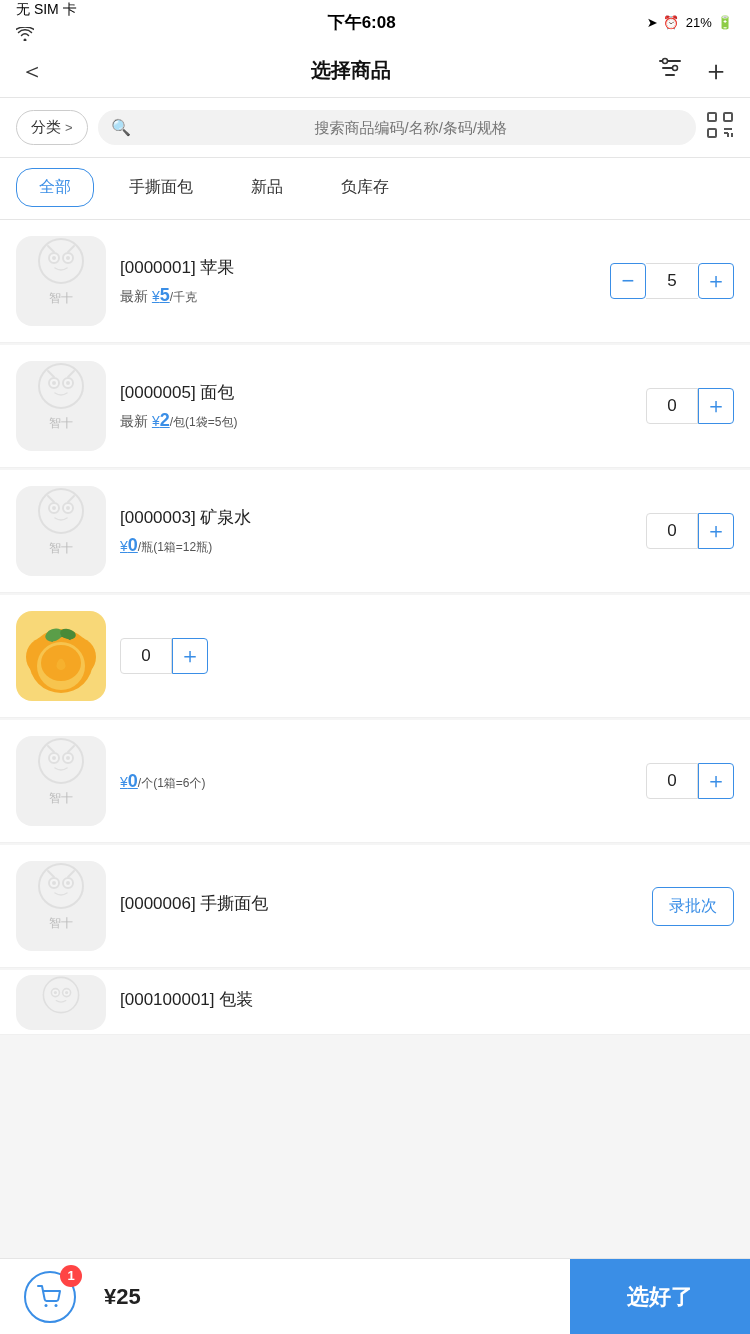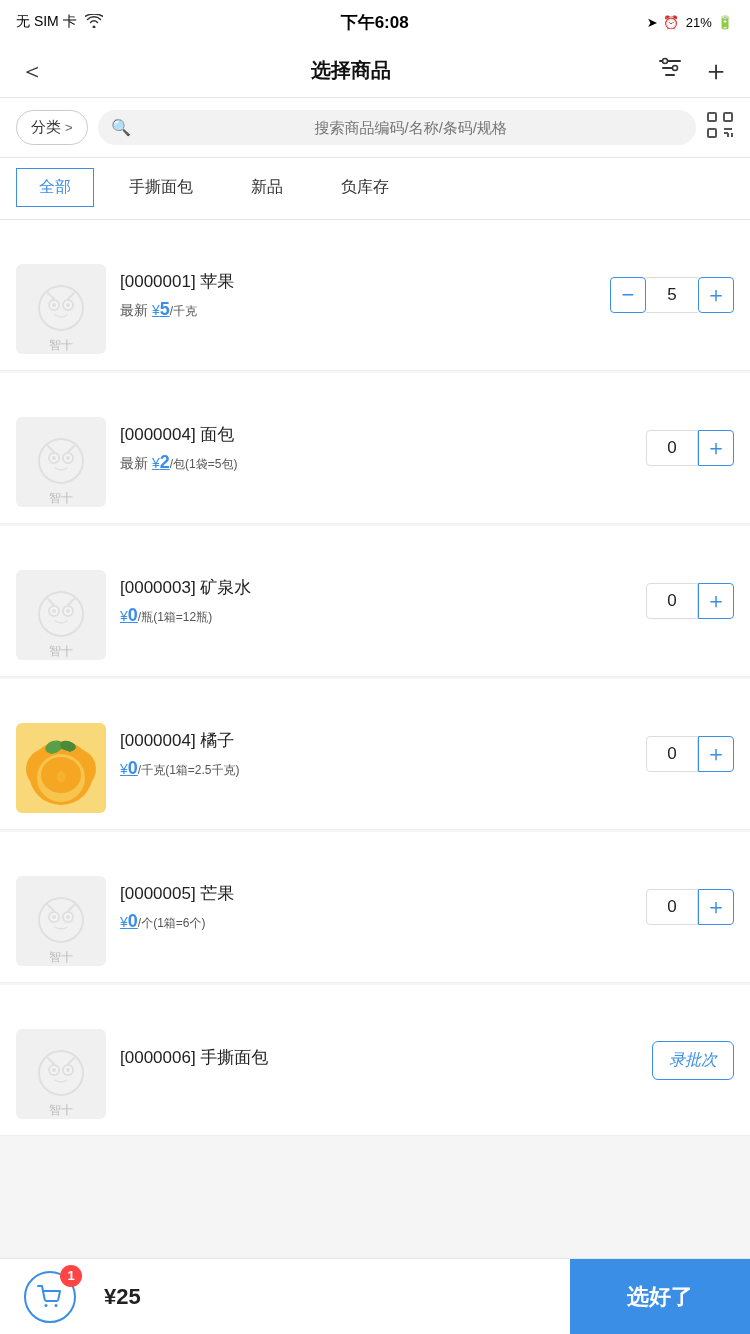--- a/index.html
+++ b/index.html
@@ -16,21 +16,21 @@
     .status-bar {
       background: #fff;
       height: 44px;
       display: flex;
       align-items: center;
       justify-content: space-between;
       padding: 0 16px;
       font-size: 15px;
       font-weight: 500;
     }
-    .status-left { display: flex; align-items: flex-end; gap: 8px; font-size: 14px; }
+    .status-left { display: flex; align-items: flex-start; gap: 8px; font-size: 14px; flex-direction: column; }
     .status-center { font-size: 17px; font-weight: 600; }
     .status-right { display: flex; align-items: center; gap: 6px; font-size: 13px; }
 
     
     .nav-bar {
       background: #fff;
       height: 54px;
       display: flex;
       align-items: center;
       justify-content: space-between;
@@ -92,21 +92,21 @@
     
     .tab-bar {
       background: #fff;
       display: flex;
       padding: 10px 16px 12px;
       gap: 12px;
       border-bottom: 1px solid #e5e5e5;
     }
     .tab-item {
       padding: 8px 22px;
-      border-radius: 0;
+      border-radius: 16px;
       font-size: 16px;
       cursor: pointer;
       border: 1px solid transparent;
       color: #333;
       background: #fff;
     }
     .tab-item.active {
       border: 1.5px solid #3a8ee6;
       color: #3a8ee6;
       background: #fff;
@@ -121,28 +121,27 @@
       margin-bottom: 2px;
       display: flex;
       align-items: center;
       padding: 16px 16px;
       gap: 14px;
       border-bottom: 1px solid #f0f0f0;
     }
     .product-image {
       width: 90px;
       height: 90px;
-      border-radius: 6px;
+      border-radius: 16px;
       background: #f0f0f0;
       display: flex;
-      align-items: flex-end;
+      align-items: flex-start;
       justify-content: center;
       flex-shrink: 0;
       overflow: hidden;
-      margin-top: 28px;
     }
     .owl-placeholder {
       display: flex;
       flex-direction: column;
       align-items: center;
       justify-content: center;
       gap: 4px;
     }
     .owl-icon {
       width: 50px;
@@ -245,21 +244,20 @@
     
     .batch-btn {
       border: 1.5px solid #3a8ee6;
       color: #3a8ee6;
       background: #fff;
       border-radius: 6px;
       padding: 8px 16px;
       font-size: 16px;
       cursor: pointer;
       white-space: nowrap;
-      font-style: italic;
     }
 
     
     .bottom-bar {
       position: fixed;
       bottom: 0;
       left: 0;
       width: 750px;
       height: 76px;
       background: #fff;
@@ -434,21 +432,21 @@
           <circle cx="32" cy="22" r="5" stroke="#bbb" stroke-width="2" fill="#fff"></circle>
           <circle cx="18" cy="22" r="2" fill="#bbb"></circle>
           <circle cx="32" cy="22" r="2" fill="#bbb"></circle>
           <path d="M19 32 Q25 36 31 32" stroke="#bbb" stroke-width="1.5" fill="none" stroke-linecap="round"></path>
           <path d="M12 10 L18 16 M38 10 L32 16" stroke="#bbb" stroke-width="2" stroke-linecap="round"></path>
         </svg>
         <span class="owl-text">智十</span>
       </div>
     </div>
     <div class="product-info">
-      <div class="product-name">[0000004] 面包</div>
+      <div class="product-name">[0000005] 面包</div>
       <div class="product-price">
         <span>最新</span>
         <span class="yuan-symbol">¥</span><span class="price-highlight">2</span><span class="price-unit">/包(1袋=5包)</span>
       </div>
     </div>
     <div class="qty-only-plus">
       <input class="qty-box" type="text" value="0" style="">
       <button class="qty-btn plus">＋</button>
     </div>
   </div>
@@ -488,26 +486,20 @@
         <circle cx="30" cy="46" r="20" fill="#f5a623"></circle>
         <circle cx="60" cy="46" r="20" fill="#f5a623"></circle>
         <circle cx="45" cy="55" r="24" fill="#f7c44e"></circle>
         <ellipse cx="45" cy="52" rx="20" ry="18" fill="#f5a623"></ellipse>
         <path d="M35 30 Q45 20 55 28" stroke="#4a7c3f" stroke-width="3" fill="none"></path>
         <ellipse cx="38" cy="24" rx="9" ry="6" fill="#5a9e48" transform="rotate(-20 38 24)"></ellipse>
         <ellipse cx="52" cy="23" rx="8" ry="5" fill="#4a8a38" transform="rotate(15 52 23)"></ellipse>
         <path d="M42 50 Q45 45 48 50 Q51 55 48 58 Q45 60 42 58 Q39 55 42 50Z" fill="#f7b733" opacity="0.7"></path>
       </svg>
     </div>
-    <div class="product-info">
-      <div class="product-name">[0000004] 橘子</div>
-      <div class="product-price">
-        <span class="yuan-symbol">¥</span><span class="price-highlight">0</span><span class="price-unit">/千克(1箱=2.5千克)</span>
-      </div>
-    </div>
     <div class="qty-only-plus">
       <input class="qty-box" type="text" value="0" style="">
       <button class="qty-btn plus">＋</button>
     </div>
   </div>
 
   <div class="product-item">
     <div class="product-image">
       <div class="owl-placeholder">
         <svg class="owl-icon" viewBox="0 0 50 50" fill="none">
@@ -516,21 +508,20 @@
           <circle cx="32" cy="22" r="5" stroke="#bbb" stroke-width="2" fill="#fff"></circle>
           <circle cx="18" cy="22" r="2" fill="#bbb"></circle>
           <circle cx="32" cy="22" r="2" fill="#bbb"></circle>
           <path d="M19 32 Q25 36 31 32" stroke="#bbb" stroke-width="1.5" fill="none" stroke-linecap="round"></path>
           <path d="M12 10 L18 16 M38 10 L32 16" stroke="#bbb" stroke-width="2" stroke-linecap="round"></path>
         </svg>
         <span class="owl-text">智十</span>
       </div>
     </div>
     <div class="product-info">
-      <div class="product-name">[0000005] 芒果</div>
       <div class="product-price">
         <span class="yuan-symbol">¥</span><span class="price-highlight">0</span><span class="price-unit">/个(1箱=6个)</span>
       </div>
     </div>
     <div class="qty-only-plus">
       <input class="qty-box" type="text" value="0" style="">
       <button class="qty-btn plus">＋</button>
     </div>
   </div>
 
@@ -548,20 +539,37 @@
         </svg>
         <span class="owl-text">智十</span>
       </div>
     </div>
     <div class="product-info">
       <div class="product-name">[0000006] 手撕面包</div>
     </div>
     <button class="batch-btn">录批次</button>
   </div>
 
+  <div class="product-item" style="min-height:60px; max-height:65px; overflow:hidden;">
+    <div class="product-image" style="width:90px; height:55px; min-height:55px;">
+      <div class="owl-placeholder">
+        <svg class="owl-icon" viewBox="0 0 50 50" fill="none" style="width:40px; height:40px;">
+          <circle cx="25" cy="25" r="22" stroke="#bbb" stroke-width="2" fill="#f5f5f5"></circle>
+          <circle cx="18" cy="22" r="5" stroke="#bbb" stroke-width="2" fill="#fff"></circle>
+          <circle cx="32" cy="22" r="5" stroke="#bbb" stroke-width="2" fill="#fff"></circle>
+          <circle cx="18" cy="22" r="2" fill="#bbb"></circle>
+          <circle cx="32" cy="22" r="2" fill="#bbb"></circle>
+          <path d="M19 32 Q25 36 31 32" stroke="#bbb" stroke-width="1.5" fill="none" stroke-linecap="round"></path>
+        </svg>
+      </div>
+    </div>
+    <div class="product-info">
+      <div class="product-name">[000100001] 包装</div>
+    </div>
+  </div>
 
 </div>
 
 <div class="bottom-bar">
   <div class="cart-section">
     <div class="cart-icon-wrap">
       <span class="cart-badge">1</span>
       <svg width="26" height="24" viewBox="0 0 26 24" fill="none">
         <path d="M1 1h4l2.68 13.39a2 2 0 002 1.61h9.72a2 2 0 001.96-1.6L23 6H6" stroke="#3a8ee6" stroke-width="2" stroke-linecap="round" stroke-linejoin="round" fill="none"></path>
         <circle cx="9" cy="20.5" r="1.5" fill="#3a8ee6"></circle>

